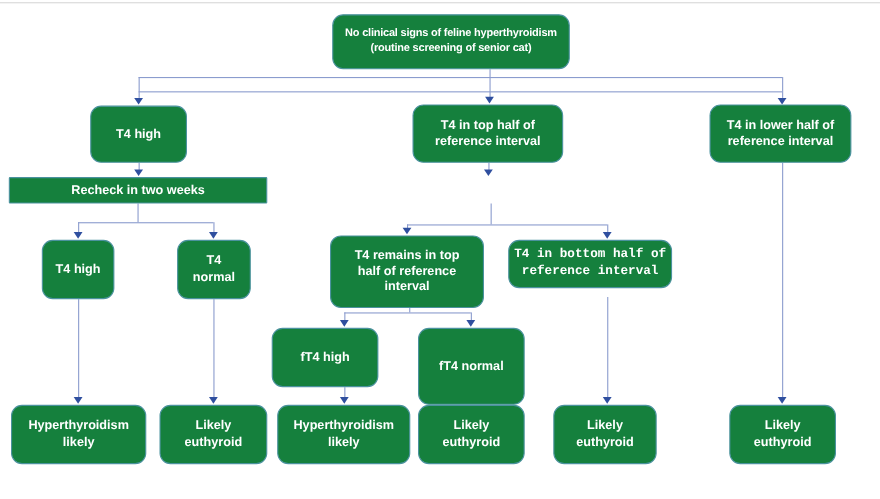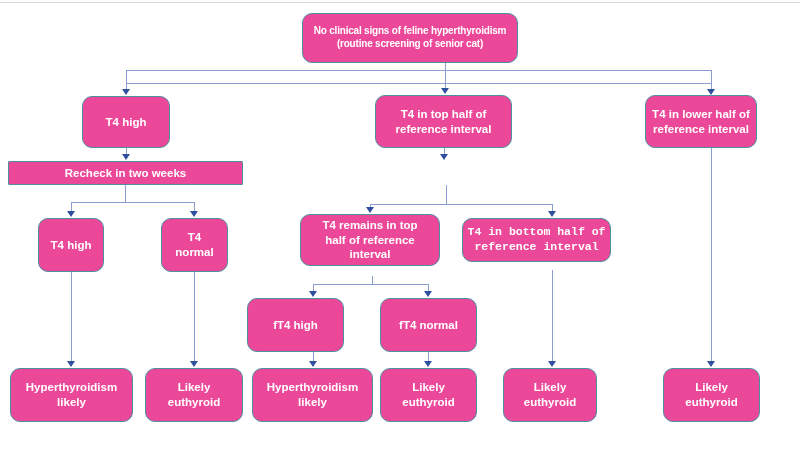--- a/index.html
+++ b/index.html
@@ -10,21 +10,21 @@
     font-family:"Liberation Sans",sans-serif;
     overflow:hidden;
   }
   .top-rule{
     position:absolute;left:0;top:2px;width:800px;height:1px;
     background:#d8d8d8;
   }
   .box{
     position:absolute;
     box-sizing:border-box;
-    background:#ec4899;
+    background:#15803d;
     border:1.5px solid #4b929e;
     border-radius:10px;
     color:#ffffff;
     display:flex;flex-direction:column;
     align-items:center;justify-content:center;
     text-align:center;
     font-weight:bold;
     font-size:11.5px;
     line-height:1.28;
   }
@@ -38,29 +38,29 @@
     position:absolute;width:0;height:0;
     border-left:4px solid transparent;
     border-right:4px solid transparent;
     border-top:6px solid #2f4f9f;
   }
 
   
   #n-root{left:302px;top:13px;width:216px;height:50px;}
   #n-t4high1{left:82px;top:96px;width:88px;height:52px;}
   #n-t4tophalf{left:375px;top:95px;width:137px;height:53px;}
-  #n-t4lowerhalf{left:645px;top:95px;width:112px;height:53px;}
+  #n-t4lowerhalf{left:645px;top:95px;width:129px;height:53px;}
   #n-recheck2{left:8px;top:161px;width:235px;height:24px;}
   #n-recheck4{left:275px;top:161px;width:342px;height:24px;}
   #n-t4high2{left:38px;top:218px;width:66px;height:54px;}
   #n-t4normal{left:161px;top:218px;width:67px;height:54px;}
-  #n-t4remains{left:300px;top:214px;width:140px;height:52px;}
+  #n-t4remains{left:300px;top:214px;width:140px;height:66px;}
   #n-t4bottomhalf{left:462px;top:218px;width:149px;height:44px;font-family:Liberation Mono, monospace;}
   #n-ft4high{left:247px;top:298px;width:97px;height:54px;}
-  #n-ft4normal{left:380px;top:298px;width:97px;height:54px;}
+  #n-ft4normal{left:380px;top:298px;width:97px;height:70px;}
   #n-hyper1{left:10px;top:368px;width:123px;height:54px;}
   #n-euthy1{left:145px;top:368px;width:98px;height:54px;}
   #n-hyper2{left:252px;top:368px;width:121px;height:54px;}
   #n-euthy2{left:380px;top:368px;width:97px;height:54px;}
   #n-euthy3{left:503px;top:368px;width:94px;height:54px;}
   #n-euthy4{left:663px;top:368px;width:97px;height:54px;}
 </style>
 </head>
 <body>
 

